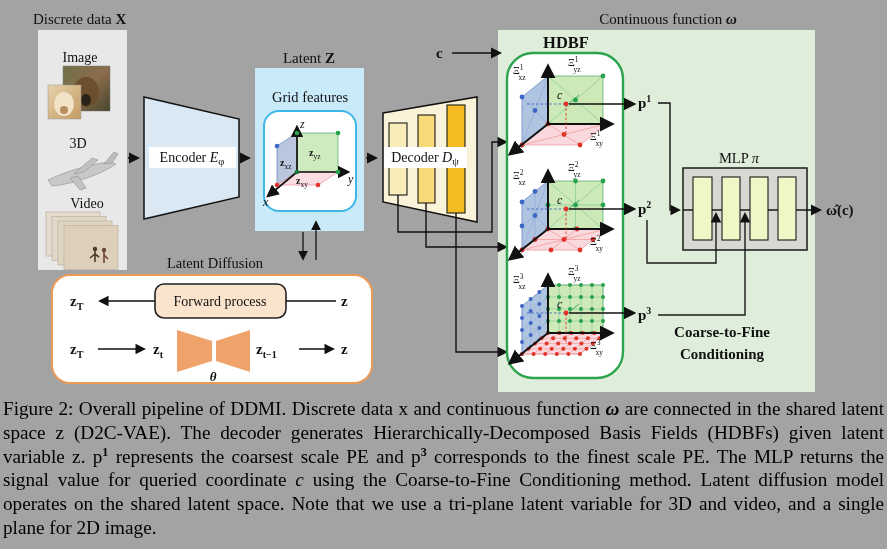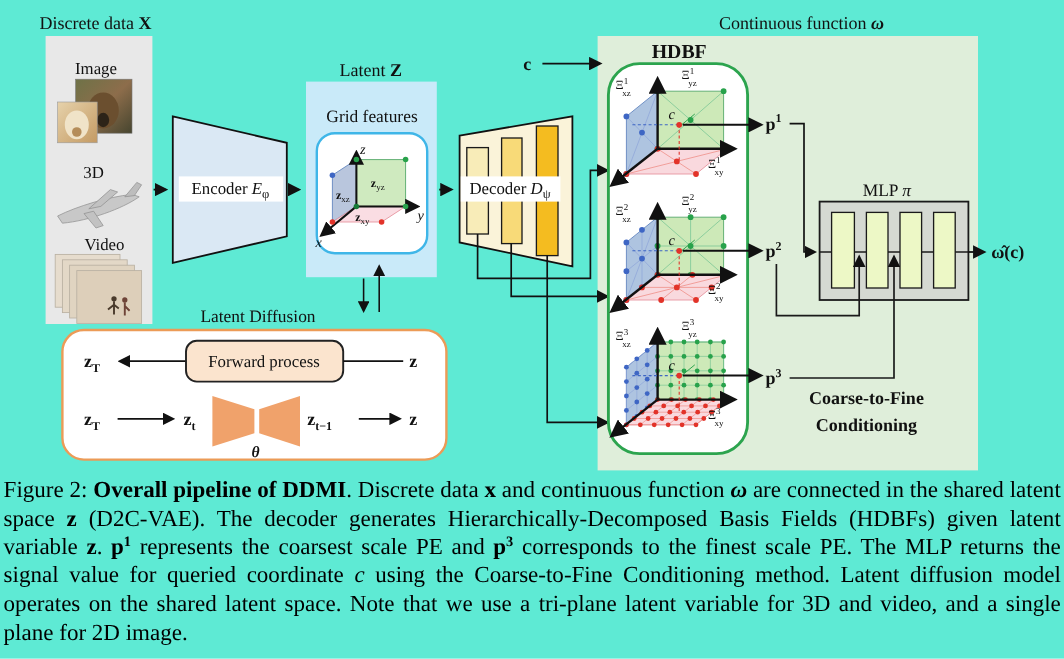--- a/index.html
+++ b/index.html
@@ -1,25 +1,25 @@
 <!DOCTYPE html>
 <html><head>
 <meta charset="utf-8">
 <style>
   html,body{margin:0;padding:0;background:#fff;}
-  .stage{position:relative;width:887px;height:549px;background:#5eead4;overflow:hidden;
+  .stage{position:relative;width:887px;height:549px;background:#a3a3a3;overflow:hidden;
          font-family:"Liberation Serif",serif;}
   svg{position:absolute;left:0;top:0;}
   svg text{font-family:"Liberation Serif",serif;fill:#111;}
   .b{font-weight:bold;}
   .it{font-style:italic;}
   .bit{font-weight:bold;font-style:italic;}
   .caption{position:absolute;left:0;top:397px;width:881px;padding:0 3px;margin:0;
            font-size:19.2px;line-height:23.8px;text-align:justify;color:#000;}
-  .caption .cb{font-weight:bold;}
+  .caption .cb{font-weight:normal;}
   .caption .ci{font-style:italic;}
   .caption .cbi{font-weight:bold;font-style:italic;}
   .caption sup{font-size:12px;font-weight:bold;line-height:0;}
 </style>
 </head>
 <body>
 
 <div class="stage">
 <svg id="diagram" width="887" height="398" viewBox="0 0 887 398">
   <defs>

